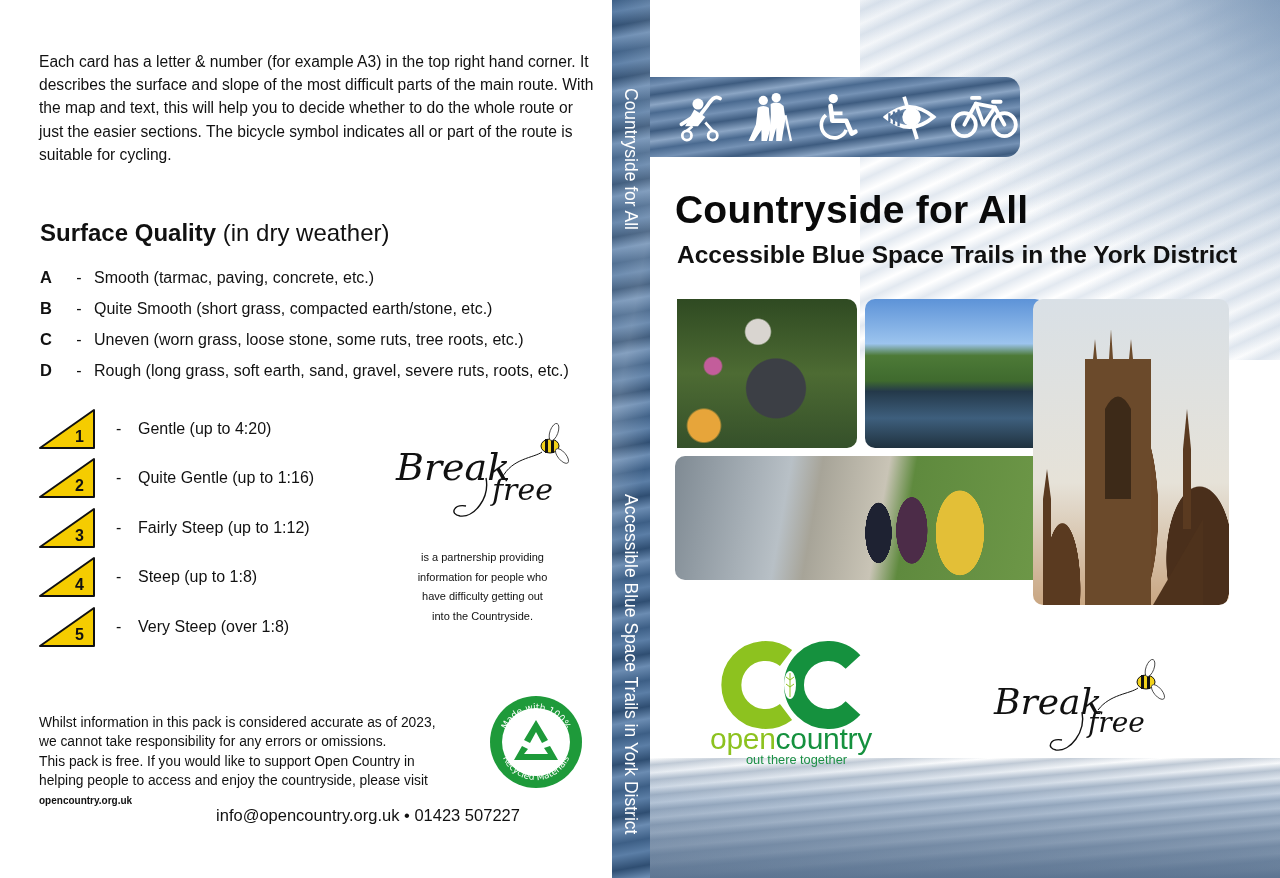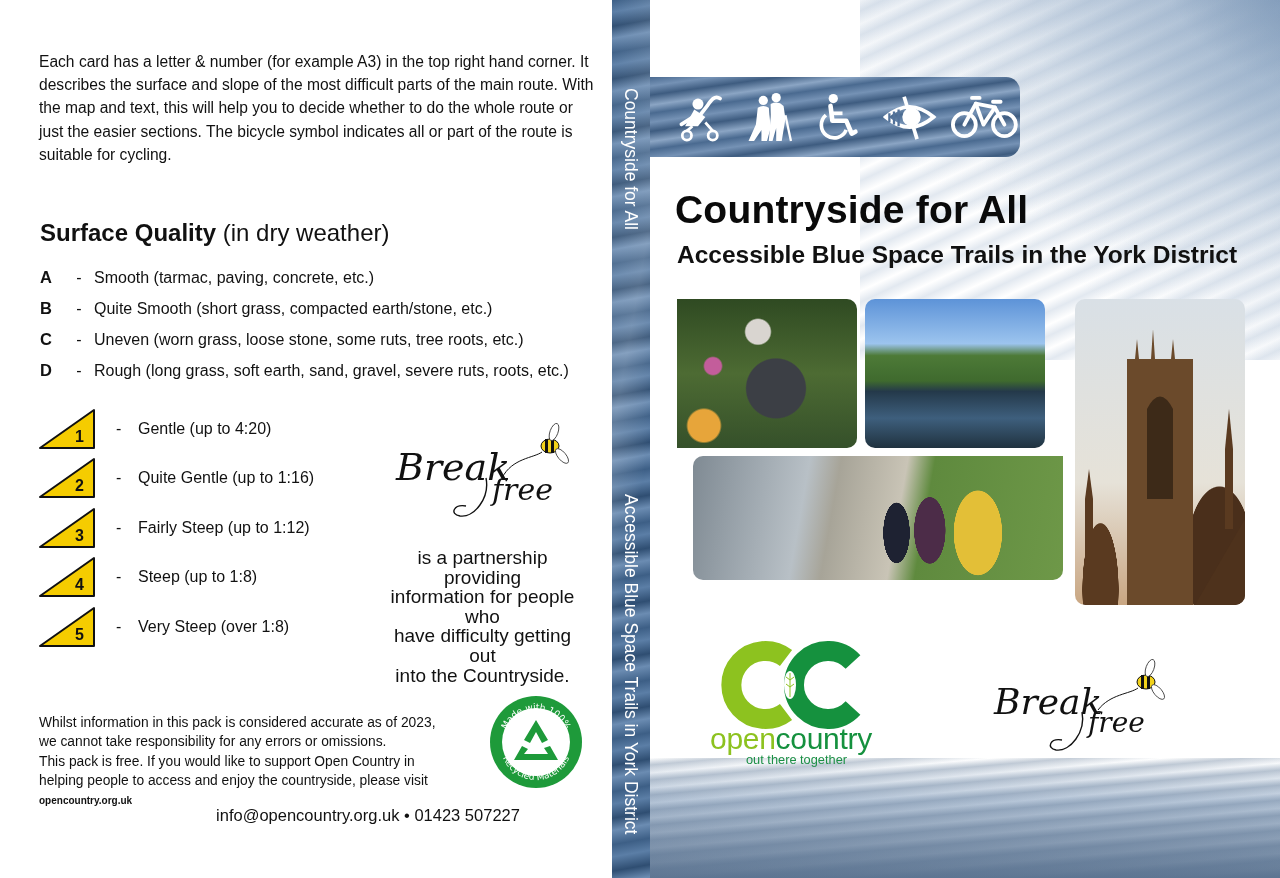--- a/index.html
+++ b/index.html
@@ -23,21 +23,21 @@
 
   .slope-list { position: absolute; left: 38px; top: 404px; width: 320px; }
   .slope-row { position: relative; height: 49.5px; display: flex; align-items: center; }
   .slope-tri { position: relative; width: 58px; height: 42px; flex: none; }
   .slope-tri svg { position: absolute; left: 0; top: 0; }
   .slope-num { position: absolute; right: 12px; bottom: 4px; font-weight: 700; font-size: 16px; color: #111; }
   .slope-dash { margin-left: 20px; width: 18px; font-size: 16px; }
   .slope-desc { font-size: 16px; white-space: nowrap; margin-left: 4px; }
 
   .bf-logo-small { position: absolute; left: 394px; top: 418px; width: 180px; height: 110px; }
-  .bf-text-small { position: absolute; left: 380px; top: 548px; width: 205px; text-align: center; font-size: 19px; line-height: 19.6px; }
+  .bf-text-small { position: absolute; left: 380px; top: 548px; width: 205px; text-align: center; font-size: 11px; line-height: 19.6px; }
 
   .disclaimer { position: absolute; left: 39px; top: 685px; width: 450px; font-size: 13.8px; line-height: 19.4px; margin-top: 28px; }
   .disclaimer .link { font-weight: 700; font-size: 10px; }
 
   .recycle-badge { position: absolute; left: 486px; top: 692px; width: 100px; height: 100px; }
 
   .contact { position: absolute; left: 0; top: 806px; width: 736px; text-align: center; font-size: 16.5px; font-weight: 700; color: #111; }
   .contact span { font-weight: 400; }
 
   
@@ -87,27 +87,27 @@
   .photo-wheelchair { left: 27px; top: 299px; width: 180px; height: 149px; border-radius: 0 10px 10px 0;
     background:
       radial-gradient(circle at 55% 60%, #3c3f45 0 22%, rgba(0,0,0,0) 23%),
       radial-gradient(circle at 45% 22%, #d9d5d0 0 8%, rgba(0,0,0,0) 9%),
       radial-gradient(circle at 20% 45%, #c35d9b 0 5%, rgba(0,0,0,0) 6%),
       radial-gradient(circle at 15% 85%, #e7a53a 0 8%, rgba(0,0,0,0) 9%),
       linear-gradient(180deg, #2f4a22 0%, #4d6b33 50%, #35502a 100%); }
   .photo-river { left: 215px; top: 299px; width: 180px; height: 149px;
     background:
       linear-gradient(180deg, #5d93d8 0%, #9cc4ee 30%, #4d7a37 38%, #3f6a2e 55%, #24394a 62%, #3e5f7d 80%, #20323f 100%); }
-  .photo-walkers { left: 43px; top: 456px; width: 370px; height: 124px; border-radius: 10px 0 10px 10px;
+  .photo-walkers { left: 25px; top: 456px; width: 370px; height: 124px; border-radius: 10px 0 10px 10px;
     background:
       radial-gradient(ellipse 40px 70px at 77% 62%, #e3bf37 0 60%, rgba(0,0,0,0) 61%),
       radial-gradient(ellipse 26px 55px at 64% 60%, #4c2c48 0 60%, rgba(0,0,0,0) 61%),
       radial-gradient(ellipse 22px 50px at 55% 62%, #1e2232 0 60%, rgba(0,0,0,0) 61%),
       linear-gradient(100deg, #7f8a93 0%, #b8c0c6 30%, #a7a498 38%, #c9c4b6 55%, #5f8a3e 62%, #6e9848 100%); }
-  .photo-minster { left: 425px; top: 299px; width: 170px; height: 306px; border-radius: 10px 10px 10px 10px;
+  .photo-minster { left: 383px; top: 299px; width: 196px; height: 306px; border-radius: 10px 10px 10px 10px;
     background:
       linear-gradient(180deg, rgba(0,0,0,0) 0%, rgba(0,0,0,0) 100%),
       radial-gradient(ellipse 45px 160px at 50% 70%, #6b4728 0 60%, rgba(0,0,0,0) 61%),
       radial-gradient(ellipse 55px 120px at 85% 85%, #4a2f1b 0 60%, rgba(0,0,0,0) 61%),
       radial-gradient(ellipse 30px 110px at 15% 95%, #5a3a20 0 60%, rgba(0,0,0,0) 61%),
       linear-gradient(180deg, #d9e0e6 0%, #e6e2d8 60%, #c9a682 100%); padding-left: 23px; }
   .photo-caption { position: absolute; left: 0; right: 0; bottom: 0; padding: 3px 6px; font-size: 9px; color: rgba(255,255,255,0.0); }
 
   .oc-logo { position: absolute; left: 58px; top: 640px; width: 200px; height: 130px; }
   .oc-word { position: absolute; left: 60px; top: 722px; font-size: 30px; letter-spacing: -0.3px; white-space: nowrap; }

